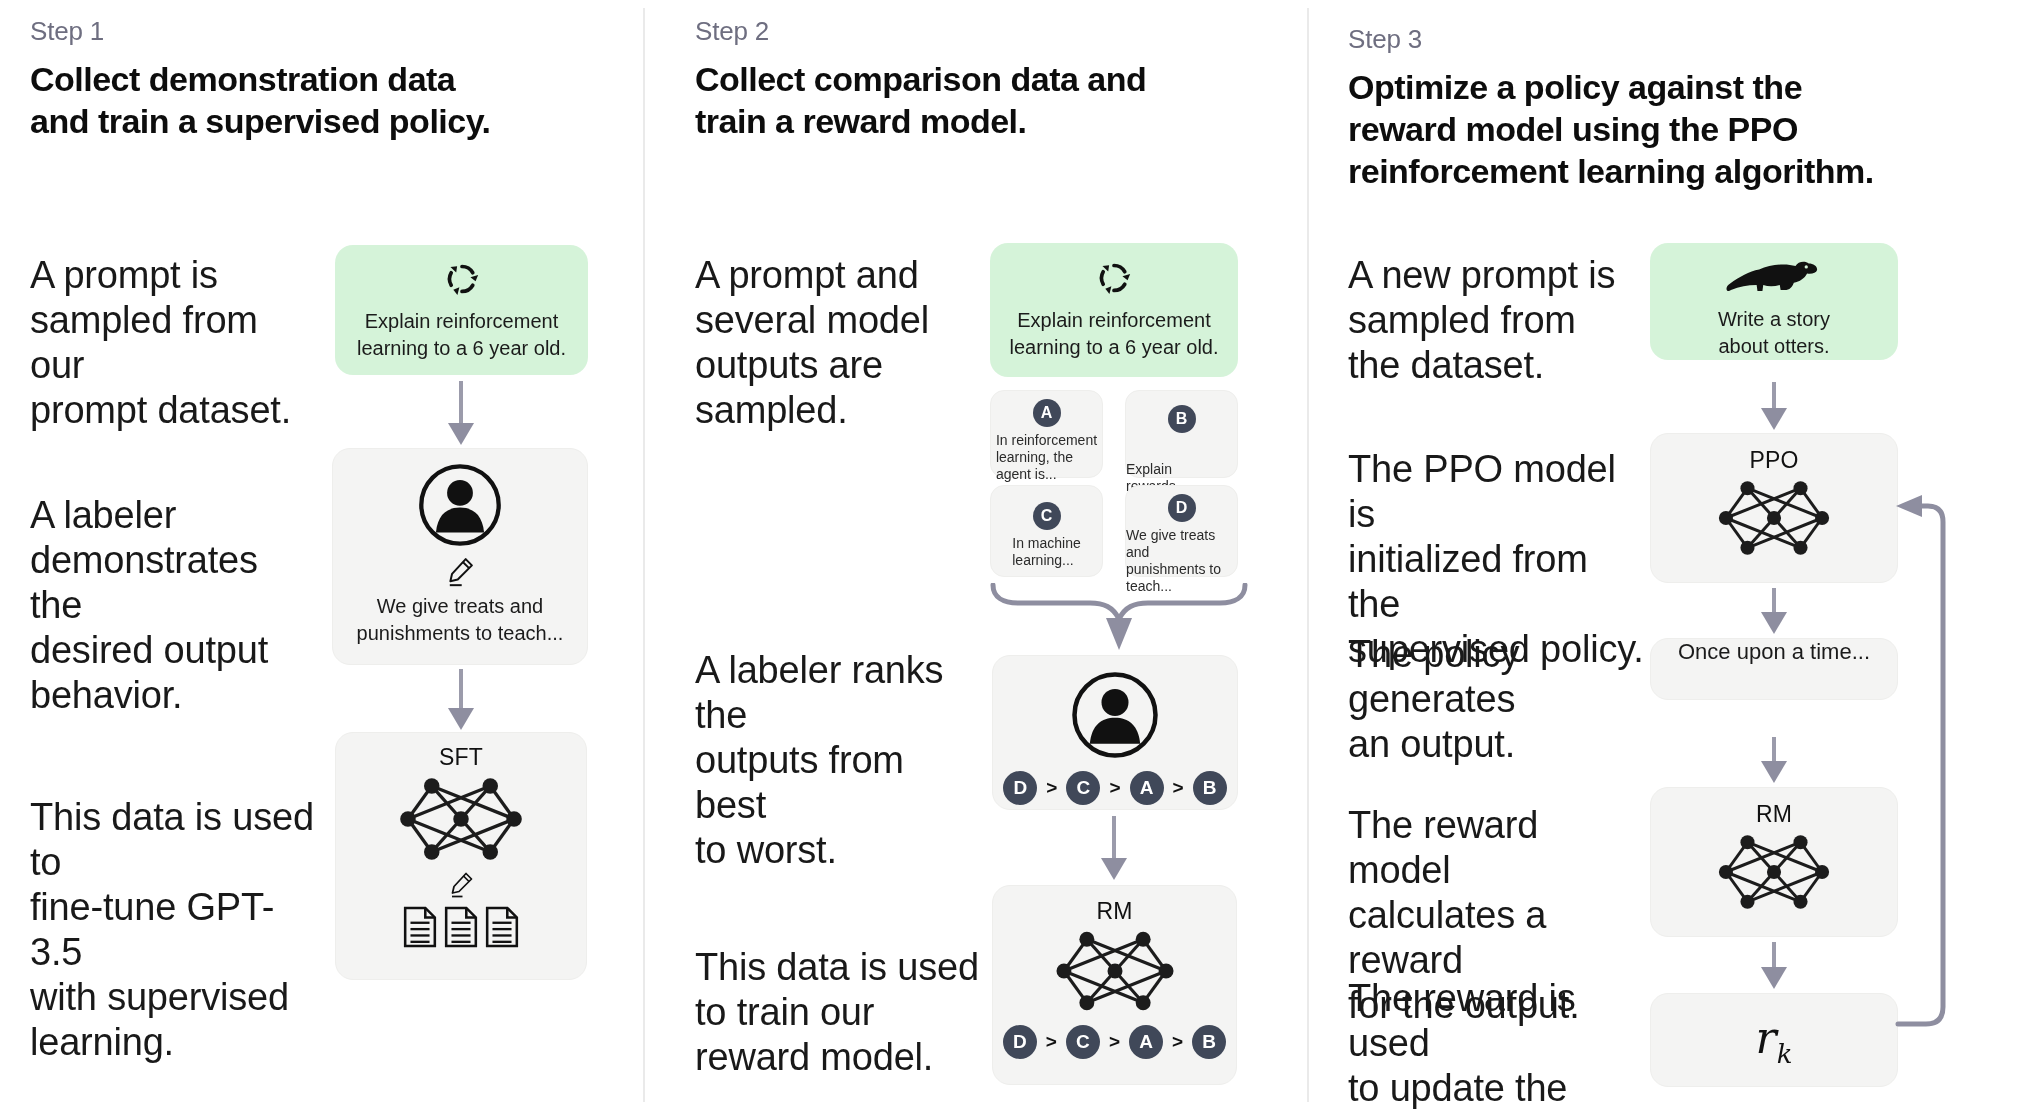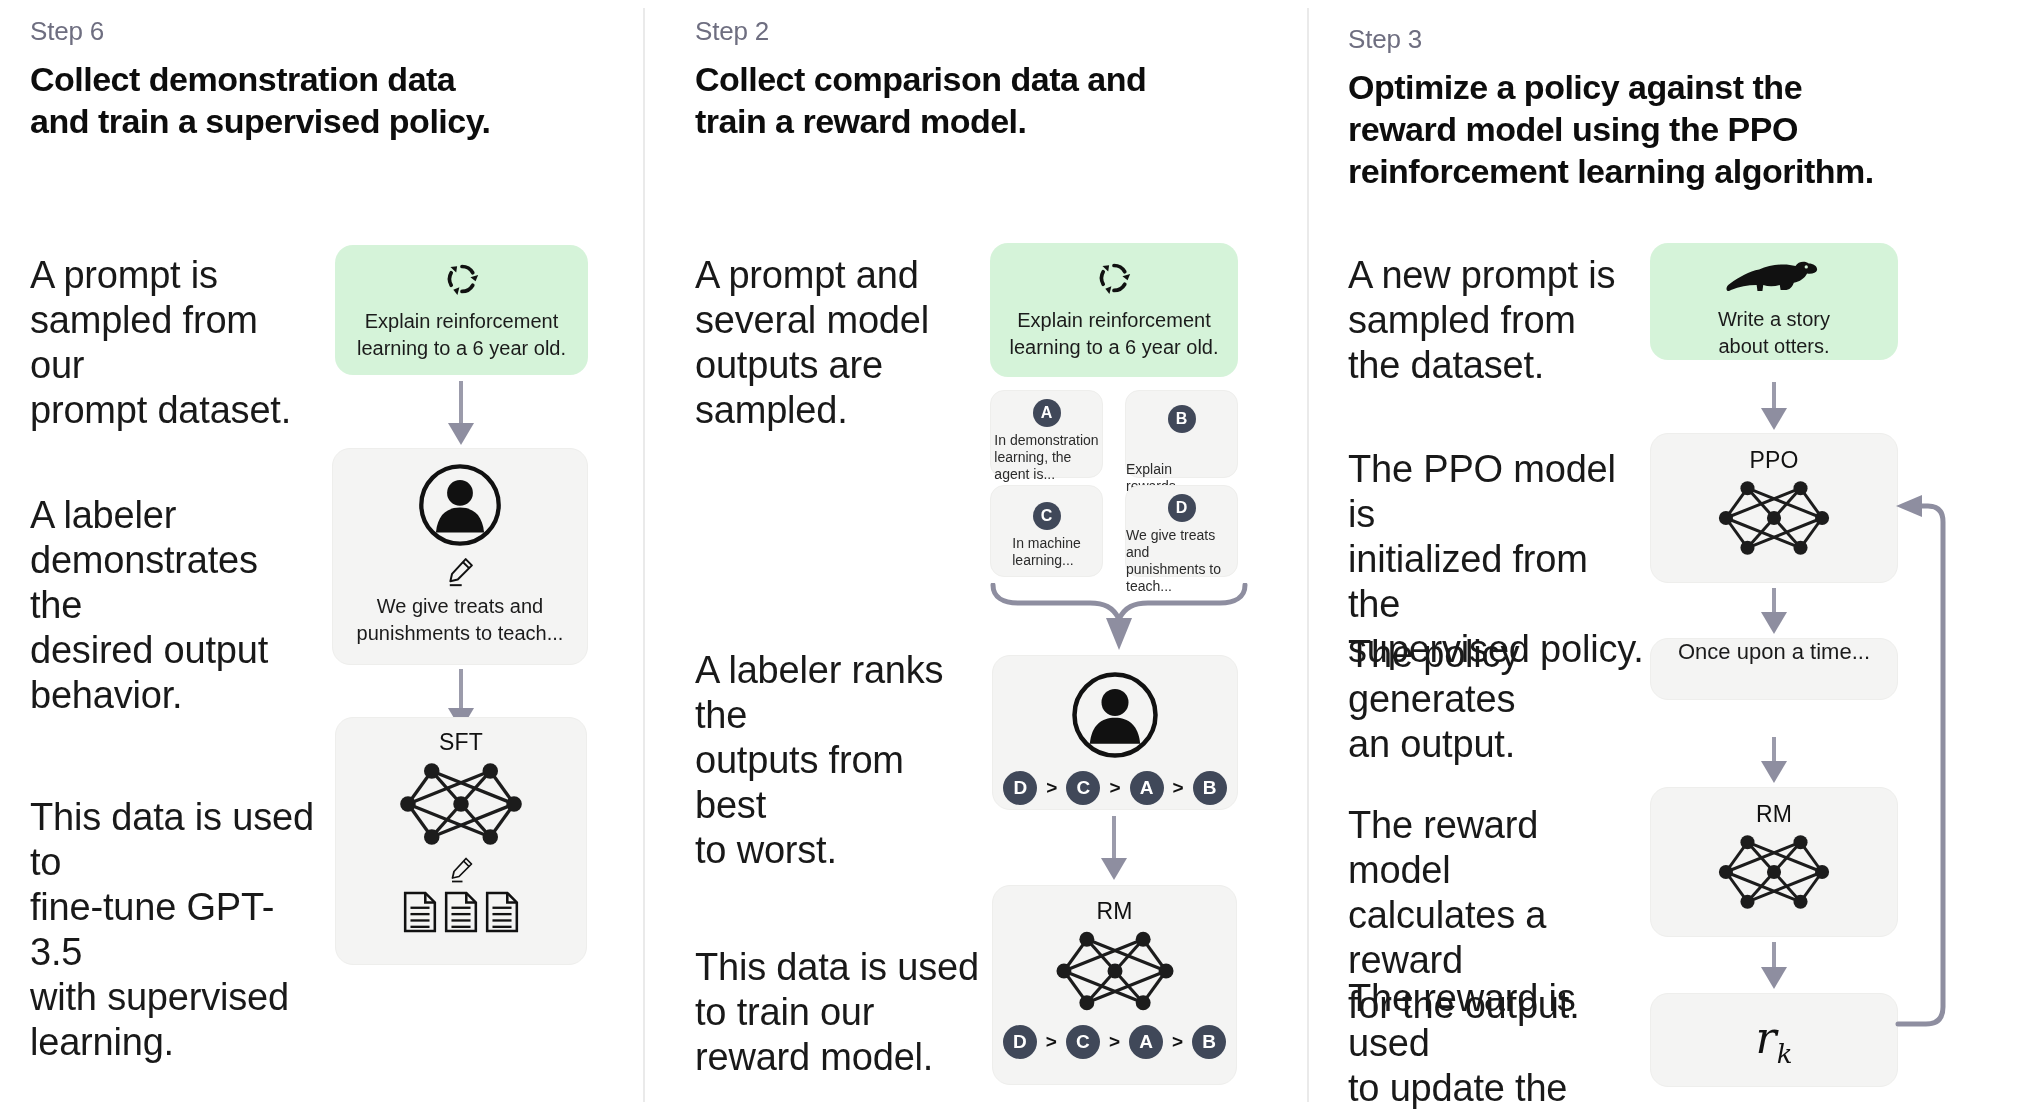--- a/index.html
+++ b/index.html
@@ -33,21 +33,21 @@
   svg{display:block;}
 </style>
 </head>
 <body>
 
 <div class="canvas">
 
   <div class="divider" style="left:643px"></div>
   <div class="divider" style="left:1307px"></div>
 
-  <div class="step-label" style="left:30px;top:16px">Step 6</div>
+  <div class="step-label" style="left:30px;top:16px">Step 1</div>
   <div class="headline ml" style="left:30px;top:58px;width:580px">Collect demonstration data
 and train a supervised policy.</div>
 
   <div class="caption ml" style="left:30px;top:253px;width:290px">A prompt is
 sampled from our
 prompt dataset.</div>
   <div class="caption ml" style="left:30px;top:493px;width:290px">A labeler
 demonstrates the
 desired output
 behavior.</div>
@@ -93,21 +93,21 @@
     </svg>
     <div class="cardtext ml" style="margin-top:5px">We give treats and
 punishments to teach...</div>
   </div>
 
   <div class="varrow" style="left:448px;top:669px;height:61px">
       <div class="stem"></div>
       <div class="head"></div>
     </div>
 
-  <div class="card" style="left:335px;top:717px;width:252px;height:248px">
+  <div class="card" style="left:335px;top:732px;width:252px;height:248px">
     <div class="modeltitle" style="margin-top:11px">SFT</div>
     <svg width="128" height="92" viewBox="0 0 140 100" style="margin-top:2px">
       <g stroke="#1c1c1c" stroke-width="3.6">
         <line x1="38" y1="14" x2="12" y2="50"></line>
           <line x1="38" y1="14" x2="70" y2="50"></line>
           <line x1="38" y1="14" x2="128" y2="50"></line>
         <line x1="102" y1="14" x2="12" y2="50"></line>
           <line x1="102" y1="14" x2="70" y2="50"></line>
           <line x1="102" y1="14" x2="128" y2="50"></line>
         <line x1="38" y1="86" x2="12" y2="50"></line>
@@ -195,21 +195,21 @@
         <polygon points="48.5,33 41.5,27.5 52,24.5" transform="rotate(120 30 30)"></polygon>
         <polygon points="48.5,33 41.5,27.5 52,24.5" transform="rotate(240 30 30)"></polygon>
       </g>
     </svg>
     <div class="cardtext ml" style="margin-top:7px">Explain reinforcement
 learning to a 6 year old.</div>
   </div>
 
   <div class="outcard" style="left:990px;top:390px;width:113px;height:88px">
     <div class="letter">A</div>
-    <div class="outtext ml">In demonstration
+    <div class="outtext ml">In reinforcement
 learning, the
 agent is...</div>
   </div>
   <div class="outcard" style="left:1125px;top:390px;width:113px;height:88px">
     <div class="letter" style="margin-top:6px">B</div>
     <div class="outtext ml" style="margin-top:28px">Explain rewards...</div>
   </div>
   <div class="outcard" style="left:990px;top:485px;width:113px;height:92px">
     <div class="letter" style="margin-top:8px">C</div>
     <div class="outtext ml" style="">In machine

